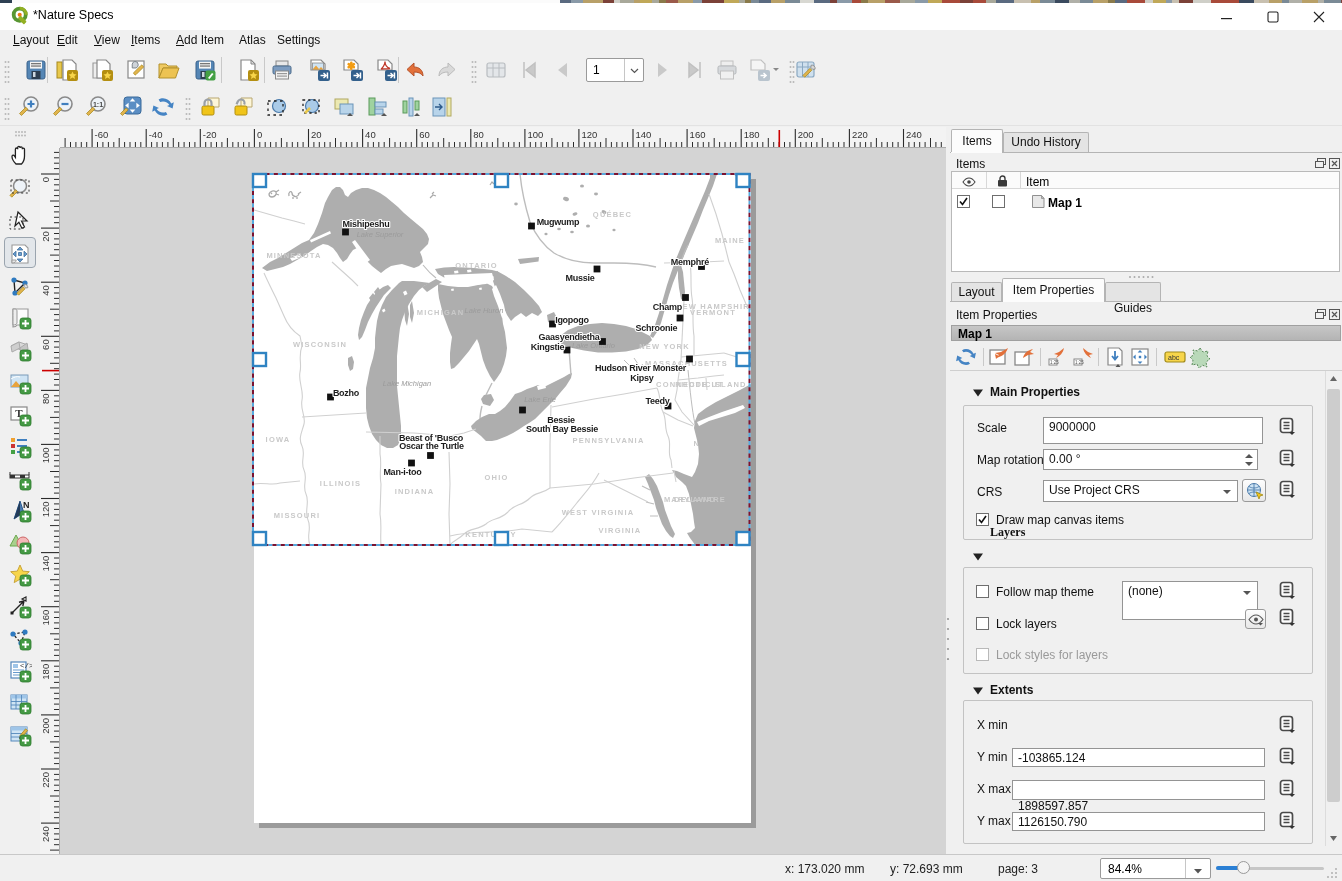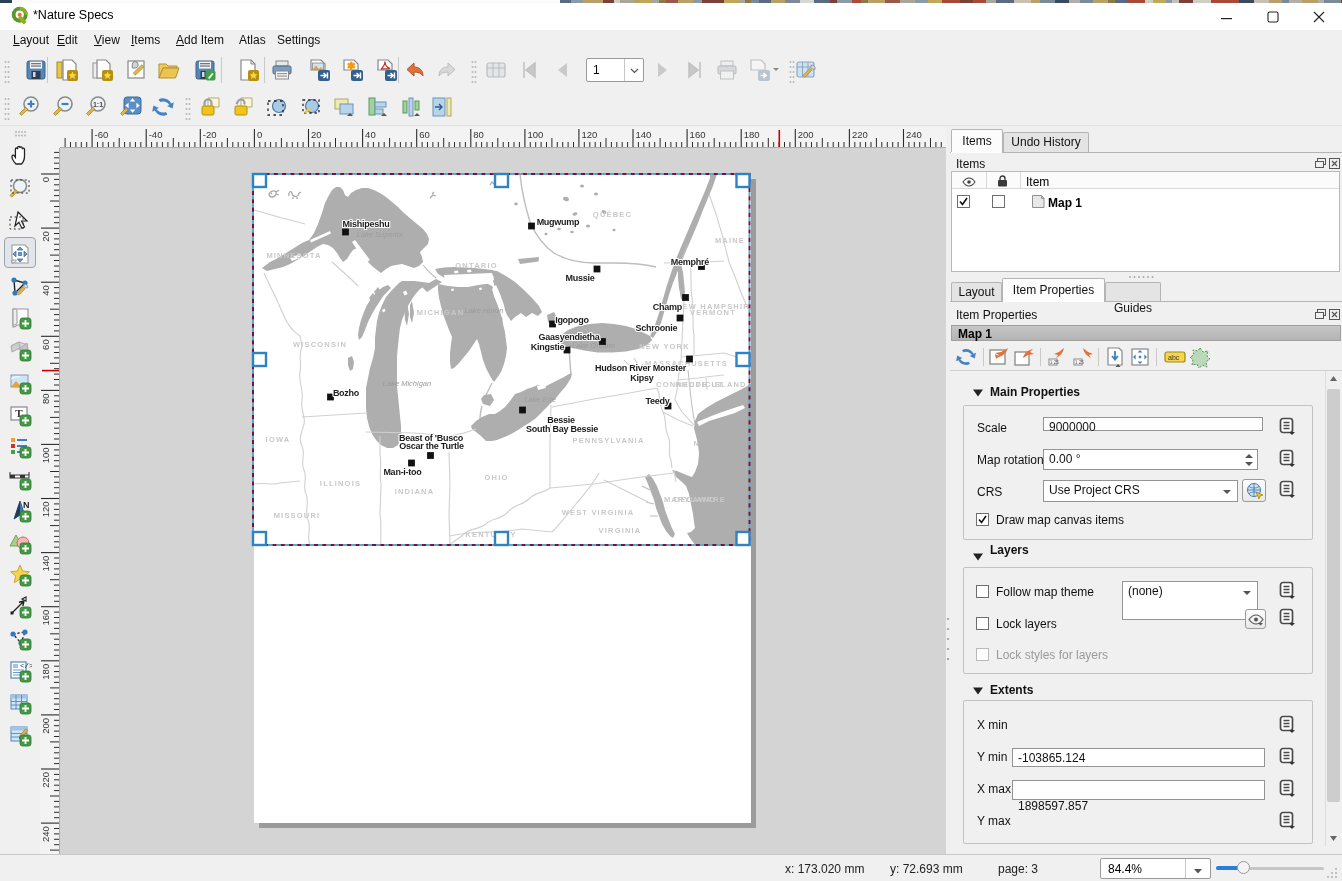--- a/index.html
+++ b/index.html
@@ -1227,21 +1227,21 @@
     <div class="abs" style="left:376px;top:703px;width:15px;height:16px;background:#f0f0f0;"><svg width="15" height="16" viewBox="0 0 15 16">
         <path d="M4 6l3.5 5L11 6z" fill="#666"></path>
       </svg></div>
     <div class="abs" style="left:377px;top:262px;width:13px;height:413px;background:#cdcdcd;border-radius:2px;"></div>
     <svg class="abs" style="left:22px;top:261px;" width="12" height="9" viewBox="0 0 12 9">
       <path d="M1 1.5l10 0-5 7z" fill="#222"></path>
     </svg>
     <span class="secthdr" style="left:40px;top:258px;">Main Properties</span>
     <div class="grpbox" style="left:13px;top:278px;width:350px;height:135px;"></div>
     <span class="lbl" style="left:27px;top:294px;">Scale</span>
-    <div class="field" style="left:93px;top:290px;width:220px;height:14px;">9000000</div>
+    <div class="field" style="left:93px;top:290px;width:220px;height:27px;">9000000</div>
     <div class="ovr" style="left:328px;top:290px;"><svg width="20" height="20" viewBox="0 0 20 20">
         <rect x="2.5" y="1.5" width="12" height="14" rx="2.5" fill="#fdfdfd" stroke="#4a4a4a" stroke-width="1.7"></rect>
         <path d="M5.5 5.5h6M5.5 8.5h6M5.5 11.5h6" stroke="#4a4a4a" stroke-width="1.3"></path>
         <path d="M12 16.5l3 3 3-3z" fill="#333" transform="translate(-1,-1.5)"></path>
       </svg></div>
     <span class="lbl" style="left:27px;top:326px;">Map rotation</span>
     <div class="field" style="left:93px;top:322px;width:215px;height:21px;">0.00 °<svg style="position:absolute;right:2px;top:2px;" width="12" height="16" viewBox="0 0 12 16">
         <path d="M2 6l4-4 4 4z" fill="#555"></path>
         <path d="M2 10l4 4 4-4z" fill="#555"></path>
       </svg></div>
@@ -1264,21 +1264,21 @@
         <path d="M5.5 5.5h6M5.5 8.5h6M5.5 11.5h6" stroke="#4a4a4a" stroke-width="1.3"></path>
         <path d="M12 16.5l3 3 3-3z" fill="#333" transform="translate(-1,-1.5)"></path>
       </svg></div>
     <div class="cb" style="left:26px;top:386px;"><svg width="11" height="11" viewBox="0 0 11 11">
         <path d="M2 5.5l2.5 3L9 2" fill="none" stroke="#111" stroke-width="1.6"></path>
       </svg></div>
     <span class="lbl" style="left:46px;top:386px;">Draw map canvas items</span>
     <svg class="abs" style="left:22px;top:425px;" width="12" height="9" viewBox="0 0 12 9">
       <path d="M1 1.5l10 0-5 7z" fill="#222"></path>
     </svg>
-    <span class="secthdr" style="left:40px;top:416px;">Layers</span>
+    <span class="secthdr" style="left:40px;top:398px;font-family:Liberation Serif, serif;">Layers</span>
     <div class="grpbox" style="left:13px;top:440px;width:350px;height:107px;"></div>
     <div class="cb" style="left:26px;top:458px;"></div>
     <span class="lbl" style="left:46px;top:458px;">Follow map theme</span>
     <div class="field" style="left:172px;top:454px;width:136px;height:39px;">(none)<svg style="position:absolute;right:5px;top:8px;" width="10" height="7" viewBox="0 0 10 7">
         <path d="M1 1l4 4 4-4z" fill="#555"></path>
       </svg></div>
     <div class="ovr" style="left:328px;top:454px;"><svg width="20" height="20" viewBox="0 0 20 20">
         <rect x="2.5" y="1.5" width="12" height="14" rx="2.5" fill="#fdfdfd" stroke="#4a4a4a" stroke-width="1.7"></rect>
         <path d="M5.5 5.5h6M5.5 8.5h6M5.5 11.5h6" stroke="#4a4a4a" stroke-width="1.3"></path>
         <path d="M12 16.5l3 3 3-3z" fill="#333" transform="translate(-1,-1.5)"></path>
@@ -1317,20 +1317,21 @@
         <path d="M12 16.5l3 3 3-3z" fill="#333" transform="translate(-1,-1.5)"></path>
       </svg></div>
     <span class="lbl" style="left:27px;top:655px;">X max</span>
     <div class="field" style="left:62px;top:653px;width:253px;height:19px;padding-top:18px;">1898597.857</div>
     <div class="ovr" style="left:328px;top:652px;"><svg width="20" height="20" viewBox="0 0 20 20">
         <rect x="2.5" y="1.5" width="12" height="14" rx="2.5" fill="#fdfdfd" stroke="#4a4a4a" stroke-width="1.7"></rect>
         <path d="M5.5 5.5h6M5.5 8.5h6M5.5 11.5h6" stroke="#4a4a4a" stroke-width="1.3"></path>
         <path d="M12 16.5l3 3 3-3z" fill="#333" transform="translate(-1,-1.5)"></path>
       </svg></div>
     <span class="lbl" style="left:27px;top:687px;">Y max</span>
+    <div class="field" style="left:62px;top:685px;width:253px;height:19px;padding-top:1.5px;">1126150.790</div>
     <div class="ovr" style="left:328px;top:684px;"><svg width="20" height="20" viewBox="0 0 20 20">
         <rect x="2.5" y="1.5" width="12" height="14" rx="2.5" fill="#fdfdfd" stroke="#4a4a4a" stroke-width="1.7"></rect>
         <path d="M5.5 5.5h6M5.5 8.5h6M5.5 11.5h6" stroke="#4a4a4a" stroke-width="1.3"></path>
         <path d="M12 16.5l3 3 3-3z" fill="#333" transform="translate(-1,-1.5)"></path>
       </svg></div>
   </div>
 <div id="statusbar" class="abs">
 <span class="sbtxt" style="left:785px;">x: 173.020 mm</span>
 <span class="sbtxt" style="left:890px;">y: 72.693 mm</span>
 <span class="sbtxt" style="left:998px;">page: 3</span>

